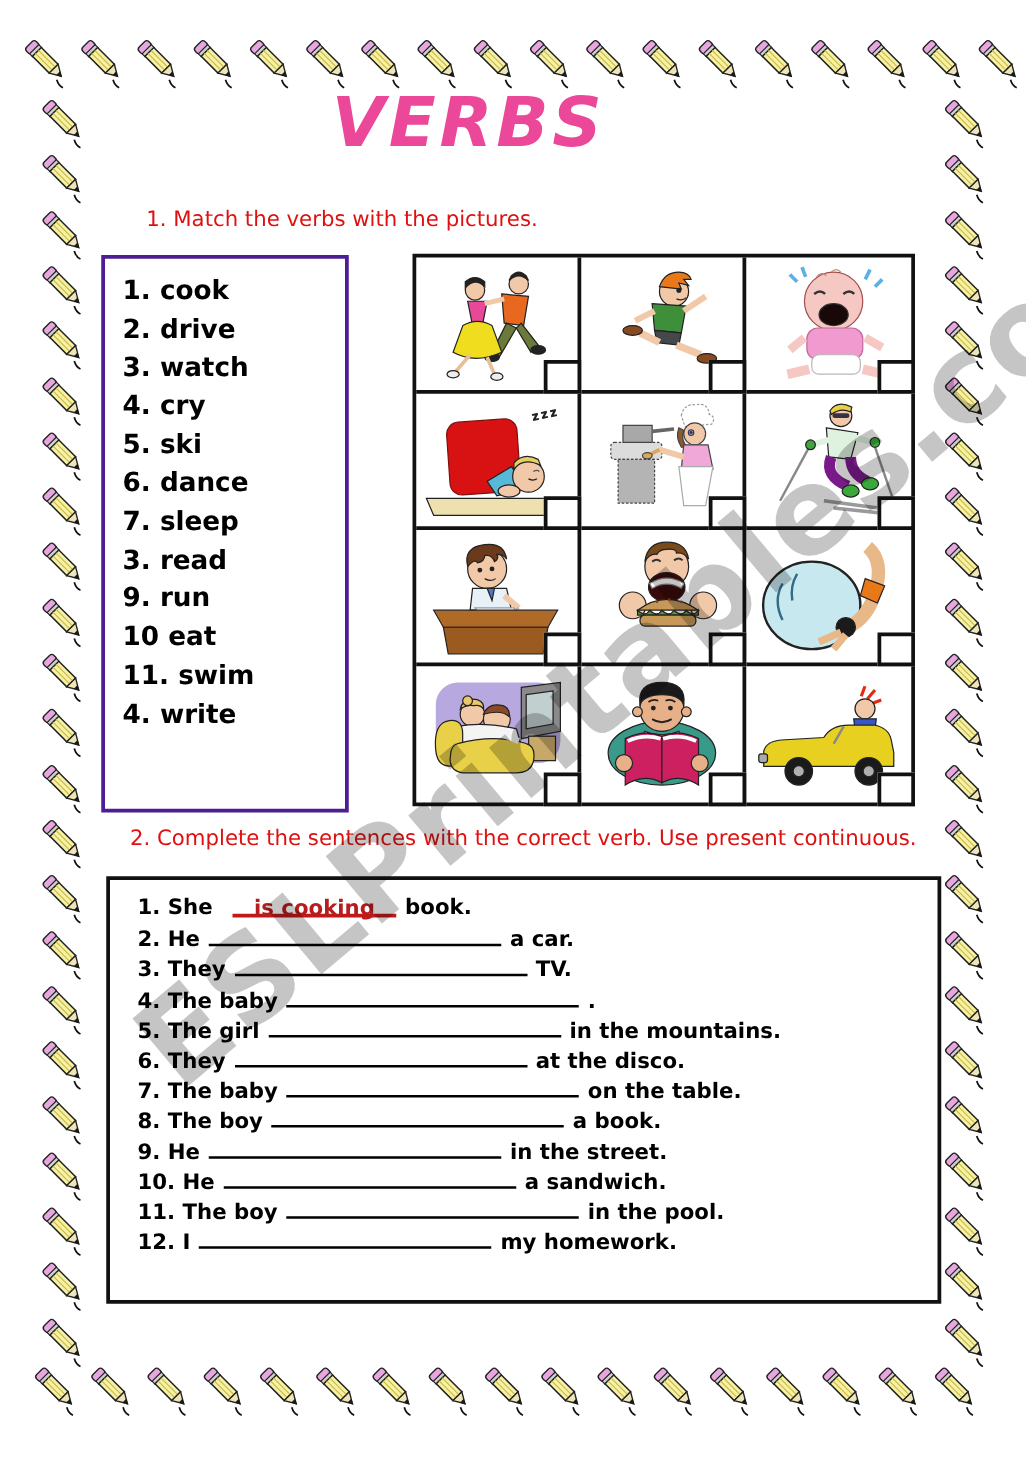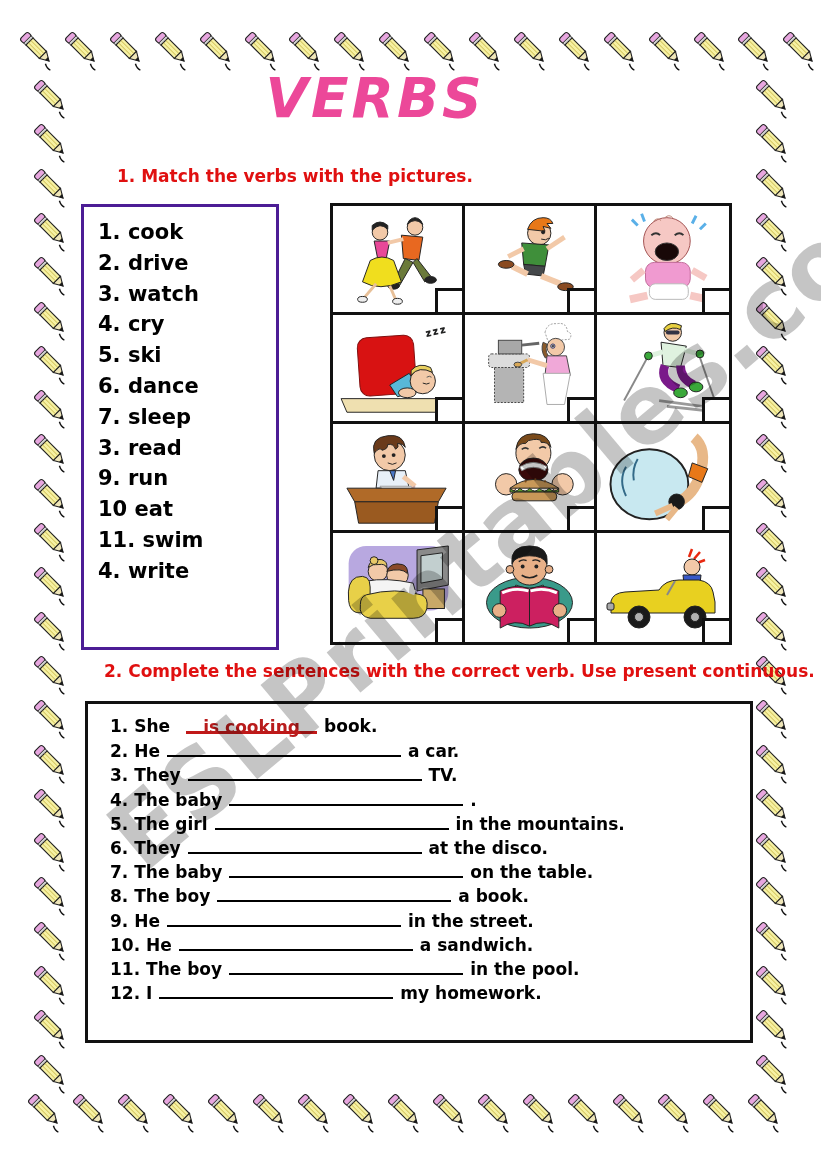--- a/index.html
+++ b/index.html
@@ -19,21 +19,21 @@
     color:rgba(140,140,140,0.50);mix-blend-mode:multiply;
     pointer-events:none;z-index:40;white-space:nowrap;
   }
   
   .title{
     position:absolute;left:170px;top:66px;width:410px;text-align:center;
     font-size:55px;font-weight:bold;font-style:italic;letter-spacing:3px;
     color:#ec4899;z-index:5;
   }
   .ex-heading{
-    position:absolute;font-size:17px;font-weight:bold;color:#e01010;
+    position:absolute;font-size:17px;font-weight:normal;color:#e01010;
     white-space:nowrap;z-index:5;
   }
   .ex1-heading{left:117px;top:166px;}
   .ex2-heading{left:104px;top:661px;}
   
   .verb-box{
     position:absolute;left:81px;top:204px;width:178px;height:430px;
     border:3px solid #4c1d95;padding:10px 0 0 14px;z-index:5;background:transparent;
   }
   .verb-item{font-size:21px;font-weight:bold;color:#000;line-height:30.8px;white-space:nowrap;}

